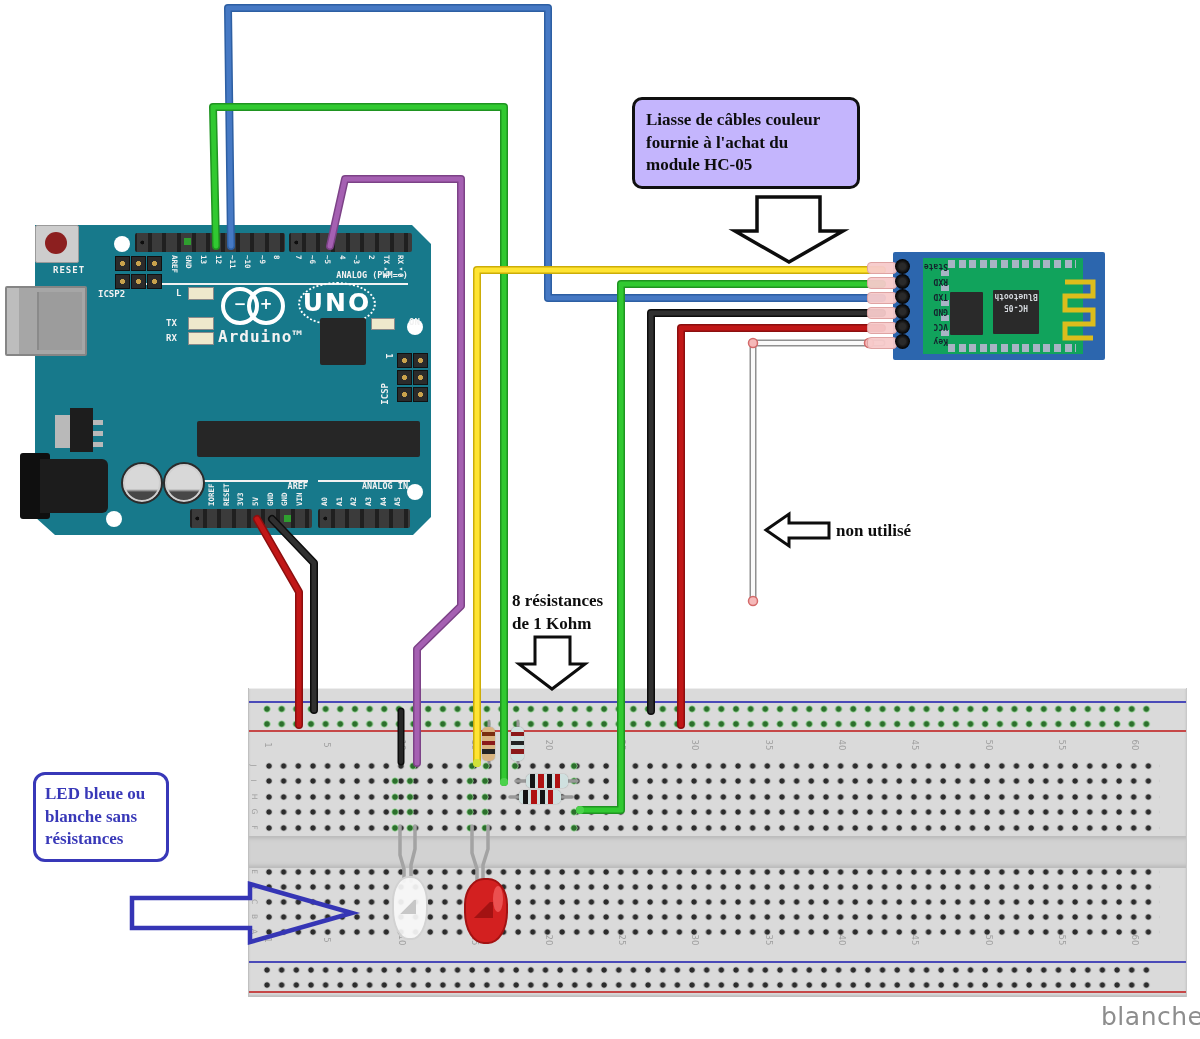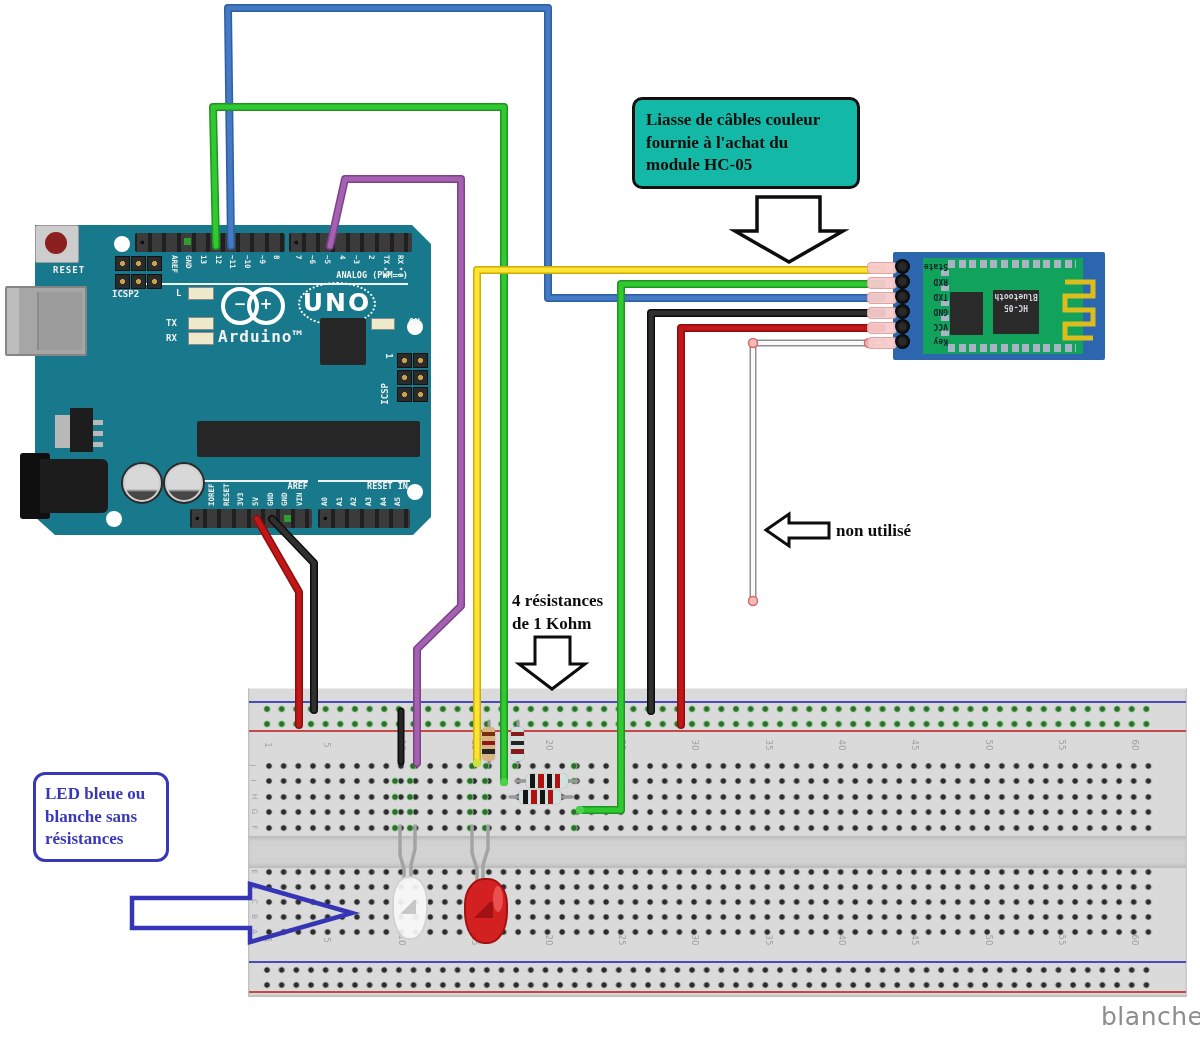--- a/index.html
+++ b/index.html
@@ -47,21 +47,21 @@
   #res2{background:linear-gradient(180deg,#cfe0df 0 15%,#8b1a1a 15% 26%,#cfe0df 26% 40%,#242424 40% 52%,#cfe0df 52% 66%,#8b1a1a 66% 78%,#cfe0df 78% 100%)}
   .res-h{position:absolute;width:42px;height:14px;border-radius:5px;box-shadow:0 0 1px rgba(0,0,0,.5);background:linear-gradient(90deg,#cfe0df 0 10%,#151515 10% 22%,#cfe0df 22% 28%,#b01212 28% 44%,#cfe0df 44% 50%,#151515 50% 62%,#cfe0df 62% 68%,#b01212 68% 82%,#cfe0df 82% 100%)}
   .led{position:absolute;border-radius:45% 45% 45% 45%/40% 40% 48% 48%}
   #led-white{left:392px;top:876px;width:32px;height:60px;background:rgba(247,247,247,.93);border:2px solid #d2d2d2}
   #led-white .notch{position:absolute;left:6px;top:22px;width:16px;height:14px;background:linear-gradient(135deg,rgba(0,0,0,0) 46%,#c7c7c7 48% 100%);}
   #led-red{left:464px;top:878px;width:40px;height:62px;background:#d32020;border:2px solid #a31212}
   #led-red .notch{position:absolute;left:7px;top:22px;width:20px;height:16px;background:linear-gradient(135deg,rgba(0,0,0,0) 46%,#a31212 48% 100%)}
   #led-red .hl{position:absolute;right:3px;top:6px;width:10px;height:26px;border-radius:50%;background:rgba(255,120,120,.55)}
   
   .note{position:absolute;font:bold 17px "Liberation Serif","DejaVu Serif",serif;color:#0d0d0d;white-space:pre-line;line-height:1.33}
-  #note-cable{left:632px;top:97px;width:200px;padding:9px 11px;border:3px solid #101010;border-radius:10px;background:#14b8a6}
+  #note-cable{left:632px;top:97px;width:200px;padding:9px 11px;border:3px solid #101010;border-radius:10px;background:#c4b5fd}
   #note-led{left:33px;top:772px;width:112px;padding:8px 9px;border:3px solid #3838b8;border-radius:12px;background:#fff;color:#3838b8}
   #watermark{left:1101px;top:1002px;font:25px "DejaVu Sans",sans-serif;color:#8d8d8d;letter-spacing:.5px}
   svg.layer{position:absolute;left:0;top:0;pointer-events:none}
   .usb{left:5px;top:286px;width:78px;height:66px;background:linear-gradient(90deg,#bdbdbd 0 12px,#a6a6a6 12px 100%);border:2px solid #858585;border-radius:2px}
   .usb-inner{position:absolute;left:30px;top:4px;right:3px;bottom:4px;background:#9c9c9c;border-left:2px solid #8a8a8a}
   .jack-f{left:20px;top:453px;width:30px;height:66px;background:#0f0f0f;border-radius:3px}
   .jack{left:40px;top:459px;width:68px;height:54px;background:#1c1c1c;border-radius:0 6px 6px 0}
   .rst{left:50px;top:226px;width:42px;height:36px;background:#cdcdcd;border:1px solid #9a9a9a;border-radius:2px}
   .rst .btn{position:absolute;left:10px;top:7px;width:22px;height:22px;border-radius:50%;background:#8c1f1f}
   .rst-side{position:absolute;top:2px;width:5px;height:32px;background:repeating-linear-gradient(180deg,#cdcdcd 0 7px,rgba(0,0,0,0) 7px 11px)}
@@ -209,36 +209,36 @@
       <span class="vlabel vflip">A3</span>
       <span class="vlabel vflip">A4</span>
       <span class="vlabel vflip">A5</span>
     </div>
 
   <div class="silktext" style="left:240px;top:45px;width:133px;text-align:right;font-size:8.5px">ANALOG (PWM=~)</div>
   <div class="silk" style="left:100px;top:58px;width:273px"></div>
   <div class="silk" style="left:155px;top:255px;width:118px"></div>
   <div class="silk" style="left:283px;top:255px;width:92px"></div>
   <div class="silktext" style="left:230px;top:256px;width:43px;text-align:right;font-size:8.5px">AREF</div>
-  <div class="silktext" style="left:315px;top:256px;width:58px;text-align:right;font-size:8.5px">RESET IN</div>
+  <div class="silktext" style="left:315px;top:256px;width:58px;text-align:right;font-size:8.5px">ANALOG IN</div>
 
   <div class="rst">
     <div class="rst-side" style="left:-5px"></div>
     <div class="rst-side" style="right:-5px"></div>
     <div class="btn"></div>
   </div>
   <div class="silktext" style="left:18px;top:40px;letter-spacing:1px">RESET</div>
 
   <div class="dip" style="left:80px;top:31px"></div>
     <div class="dip" style="left:96px;top:31px"></div>
     <div class="dip" style="left:112px;top:31px"></div>
   <div class="dip" style="left:80px;top:49px"></div>
     <div class="dip" style="left:96px;top:49px"></div>
     <div class="dip" style="left:112px;top:49px"></div>
-  <div class="silktext" style="left:77px;top:64px">ICSP2</div>
+  <div class="silktext" style="left:63px;top:64px">ICSP2</div>
 
   <div class="mhole" style="left:79px;top:11px"></div>
   <div class="mhole" style="left:372px;top:94px"></div>
   <div class="mhole" style="left:372px;top:259px"></div>
   <div class="mhole" style="left:71px;top:286px"></div>
 
   <div class="ledrect" style="left:153px;top:62px"></div>
   <div class="silktext" style="left:141px;top:63px">L</div>
   <div class="ledrect" style="left:153px;top:92px"></div>
   <div class="silktext" style="left:131px;top:93px">TX</div>
@@ -378,19 +378,19 @@
 <svg class="layer" width="1200" height="1039">
   <polygon points="757,197 820,197 820,231 843,231 789,262 735,231 757,231" fill="#fff" stroke="#0d0d0d" stroke-width="3.5" stroke-linejoin="miter"></polygon>
   <polygon points="535,637 570,637 570,664 585,664 552,689 519,664 535,664" fill="#fff" stroke="#0d0d0d" stroke-width="3"></polygon>
   <polygon points="766,530 789,514 789,523 829,523 829,538 789,538 789,546" fill="#fff" stroke="#0d0d0d" stroke-width="3"></polygon>
   <polygon points="132,898 250,898 250,884 352,913 250,942 250,928 132,928" fill="none" stroke="#3535b5" stroke-width="4.5"></polygon>
 </svg>
 
 <div class="note" id="note-cable">Liasse de câbles couleur
 fournie à l'achat du
 module HC-05</div>
-<div class="note" style="left:512px;top:590px">4 résistances
+<div class="note" style="left:512px;top:590px">8 résistances
 de 1 Kohm</div>
 <div class="note" style="left:836px;top:520px">non utilisé</div>
 <div class="note" id="note-led">LED bleue ou
 blanche sans
 résistances</div>
 <div class="abs" id="watermark">blanche</div>
 
 </body></html>

